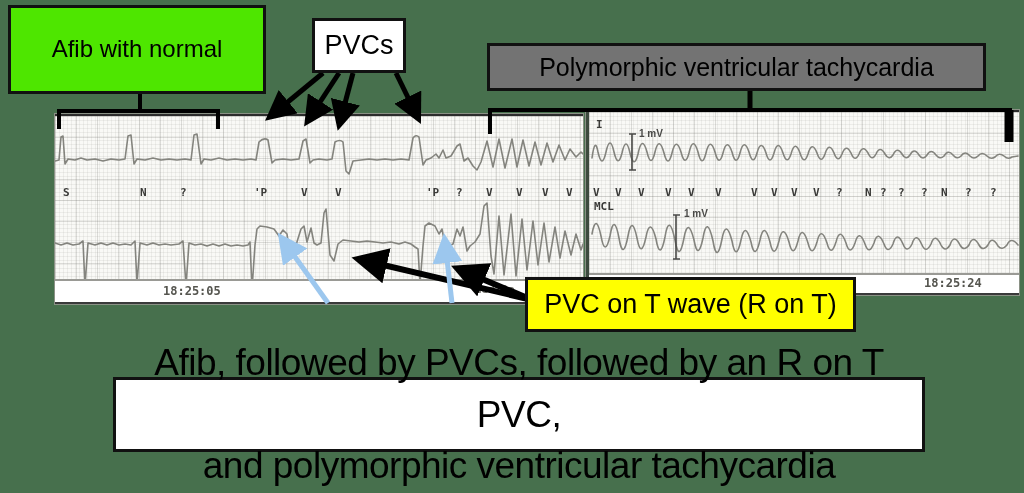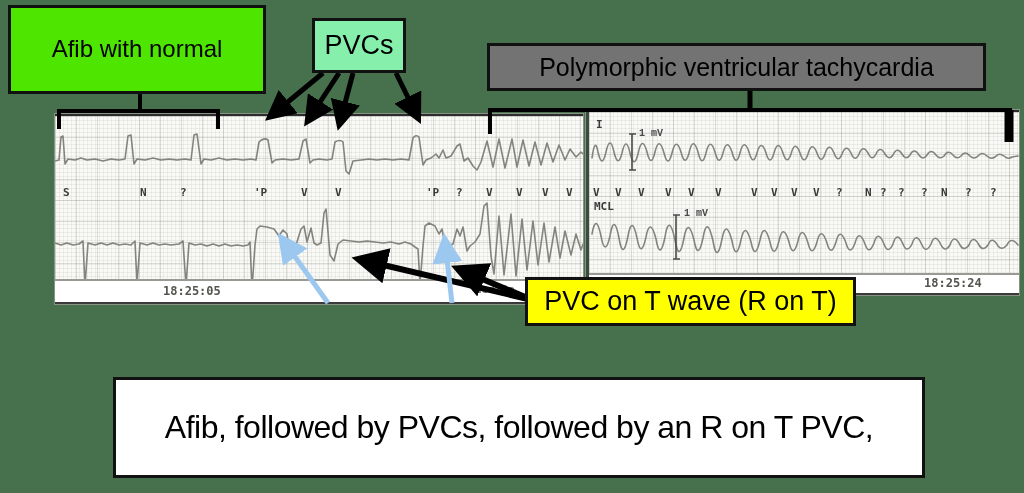--- a/index.html
+++ b/index.html
@@ -29,21 +29,21 @@
   #panel-right .beat-row{top:74px;}
   .beat-row span{
     position:absolute;top:0;
     font-family:"DejaVu Sans Mono",monospace;font-size:11px;font-weight:bold;color:#3a3a38;
   }
   .lead-label{
     position:absolute;font-family:"DejaVu Sans Mono",monospace;
     font-size:11px;font-weight:bold;color:#3a3a38;
   }
   .cal-label{
-    position:absolute;font-family:Liberation Mono, monospace;
+    position:absolute;font-family:Liberation Sans, sans-serif;
     font-size:10px;font-weight:bold;color:#4a4a48;
   }
   .footer-bar{
     position:absolute;left:0;right:0;bottom:0;background:#ffffff;
     border-top:2px solid #9a9a95;
   }
   #panel-left .footer-bar{height:21px;}
   #panel-right .footer-bar{height:18px;}
   .timestamp{
     position:absolute;top:3px;
@@ -57,24 +57,24 @@
   #overlay{position:absolute;left:0;top:0;z-index:5;pointer-events:none;}
   
   .callout{
     position:absolute;z-index:6;display:flex;align-items:center;justify-content:center;
     text-align:center;color:#000;border:3px solid #111;box-sizing:border-box;
   }
   #box-afib{left:8px;top:5px;width:258px;height:89px;font-size:24px;line-height:1.35;}
   #box-pvcs{left:312px;top:18px;width:94px;height:55px;font-size:27px;}
   #box-poly{left:487px;top:43px;width:499px;height:48px;font-size:25px;}
   #box-twaves{left:318px;top:301px;width:149px;height:57px;font-size:31px;}
-  #box-ront{left:525px;top:277px;width:331px;height:49px;font-size:27px;}
+  #box-ront{left:525px;top:277px;width:331px;height:55px;font-size:27px;}
   #box-caption{
-    left:113px;top:377px;width:812px;height:101px;z-index:6;
-    flex-direction:column;font-size:32px;line-height:1.4;letter-spacing:-0.5px;
+    left:113px;top:377px;width:812px;height:75px;z-index:6;
+    flex-direction:column;font-size:37px;line-height:1.4;letter-spacing:-0.5px;
   }
 </style>
 </head>
 <body>
 
 <div id="canvas">
 
   <div class="ecg-panel" id="panel-left">
     <svg class="panel-svg" width="528" height="186" viewBox="0 0 528 186">
       <g fill="none" stroke="#84847e" stroke-width="1.6" stroke-linejoin="round" stroke-linecap="round">
@@ -204,30 +204,31 @@
       <line x1="452" y1="303" x2="445" y2="242"></line>
     </g>
   </svg>
 
   <div class="callout" id="box-afib" style="background:#4ee600">
     <div>
       <div>Afib with normal</div>
     </div>
   </div>
 
-  <div class="callout" id="box-pvcs" style="background:#86efac">
+  <div class="callout" id="box-pvcs" style="background:#ffffff">
     <span>PVCs</span>
   </div>
 
   <div class="callout" id="box-poly" style="background:#737373">
     <span>Polymorphic ventricular tachycardia</span>
   </div>
 
 
   <div class="callout" id="box-ront" style="background:#ffff00">
     <span>PVC on T wave (R on T)</span>
   </div>
 
   <div class="callout" id="box-caption" style="background:#ffffff">
     <div>Afib, followed by PVCs, followed by an R on T PVC,</div>
+    <div>and polymorphic ventricular tachycardia</div>
   </div>
 
 </div>
 
 </body></html>

